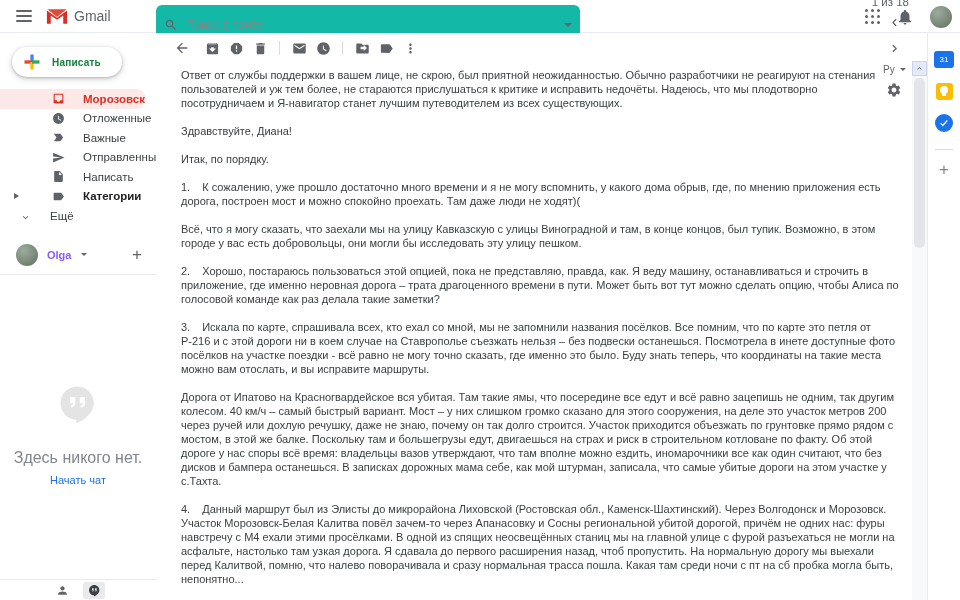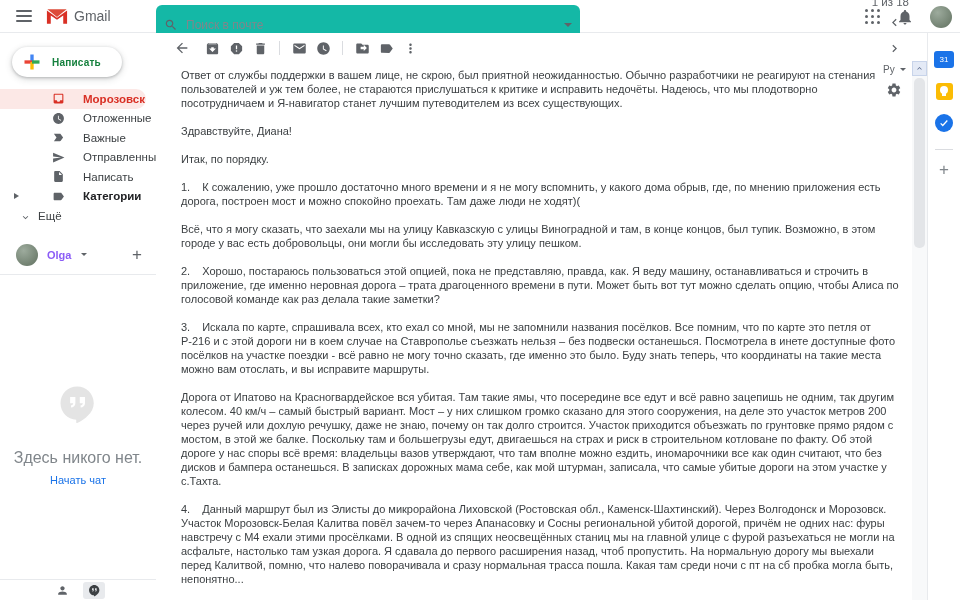--- a/index.html
+++ b/index.html
@@ -33,21 +33,21 @@
     display:flex; align-items:center; gap:10px; padding-left:10px; cursor:pointer; }
   .compose-label { font-size:10px; color:#15803d; font-weight:bold; letter-spacing:.2px; }
   .nav { margin-top:6px; }
   .nav-row { height:19.5px; display:flex; align-items:center; font-size:11.5px; color:#3c4043; cursor:pointer; position:relative; }
   .nav-row .slot-arrow { width:16px; margin-left:8px; display:flex; justify-content:center; }
   .nav-row .slot-icon { position:absolute; left:50px; width:16px; display:flex; justify-content:center; }
   .nav-row .lbl { position:absolute; left:83px; white-space:nowrap; }
   .nav-row.selected { background:#fce8e6; border-radius:0 16px 16px 0; margin-right:10px; color:#d93025; font-weight:bold; }
   .nav-row.bold { font-weight:bold; color:#202124; }
   .tri-right { width:0; height:0; border-top:3.5px solid transparent; border-bottom:3.5px solid transparent; border-left:5px solid #5f6368; }
-  .more-row .lbl2 { position:absolute; left:38px; }
+  .more-row .lbl2 { position:absolute; left:50px; }
   .more-row .chev { position:absolute; left:20px; top:6px; }
 
   .hang-head { margin-top:16px; height:26px; display:flex; align-items:center; padding:0 14px 0 16px; }
   .hang-avatar { width:22px; height:22px; border-radius:50%; background:radial-gradient(circle at 35% 30%, #9dab9d, #60705f); cursor:pointer; }
   .hang-name { font-size:11px; color:#8b5cf6; font-weight:bold; margin-left:9px; cursor:pointer; }
   .hang-caret { width:0; height:0; border-left:3.5px solid transparent; border-right:3.5px solid transparent; border-top:3.5px solid #5f6368; margin-left:10px; cursor:pointer; }
   .hang-plus { margin-left:auto; font-size:17px; color:#5f6368; cursor:pointer; line-height:1; }
   .side-divider { border-bottom:1px solid #e8eaed; margin-top:6px; }
   .hang-empty { text-align:center; margin-top:108px; }
   .hang-empty .bubble { display:inline-block; }

